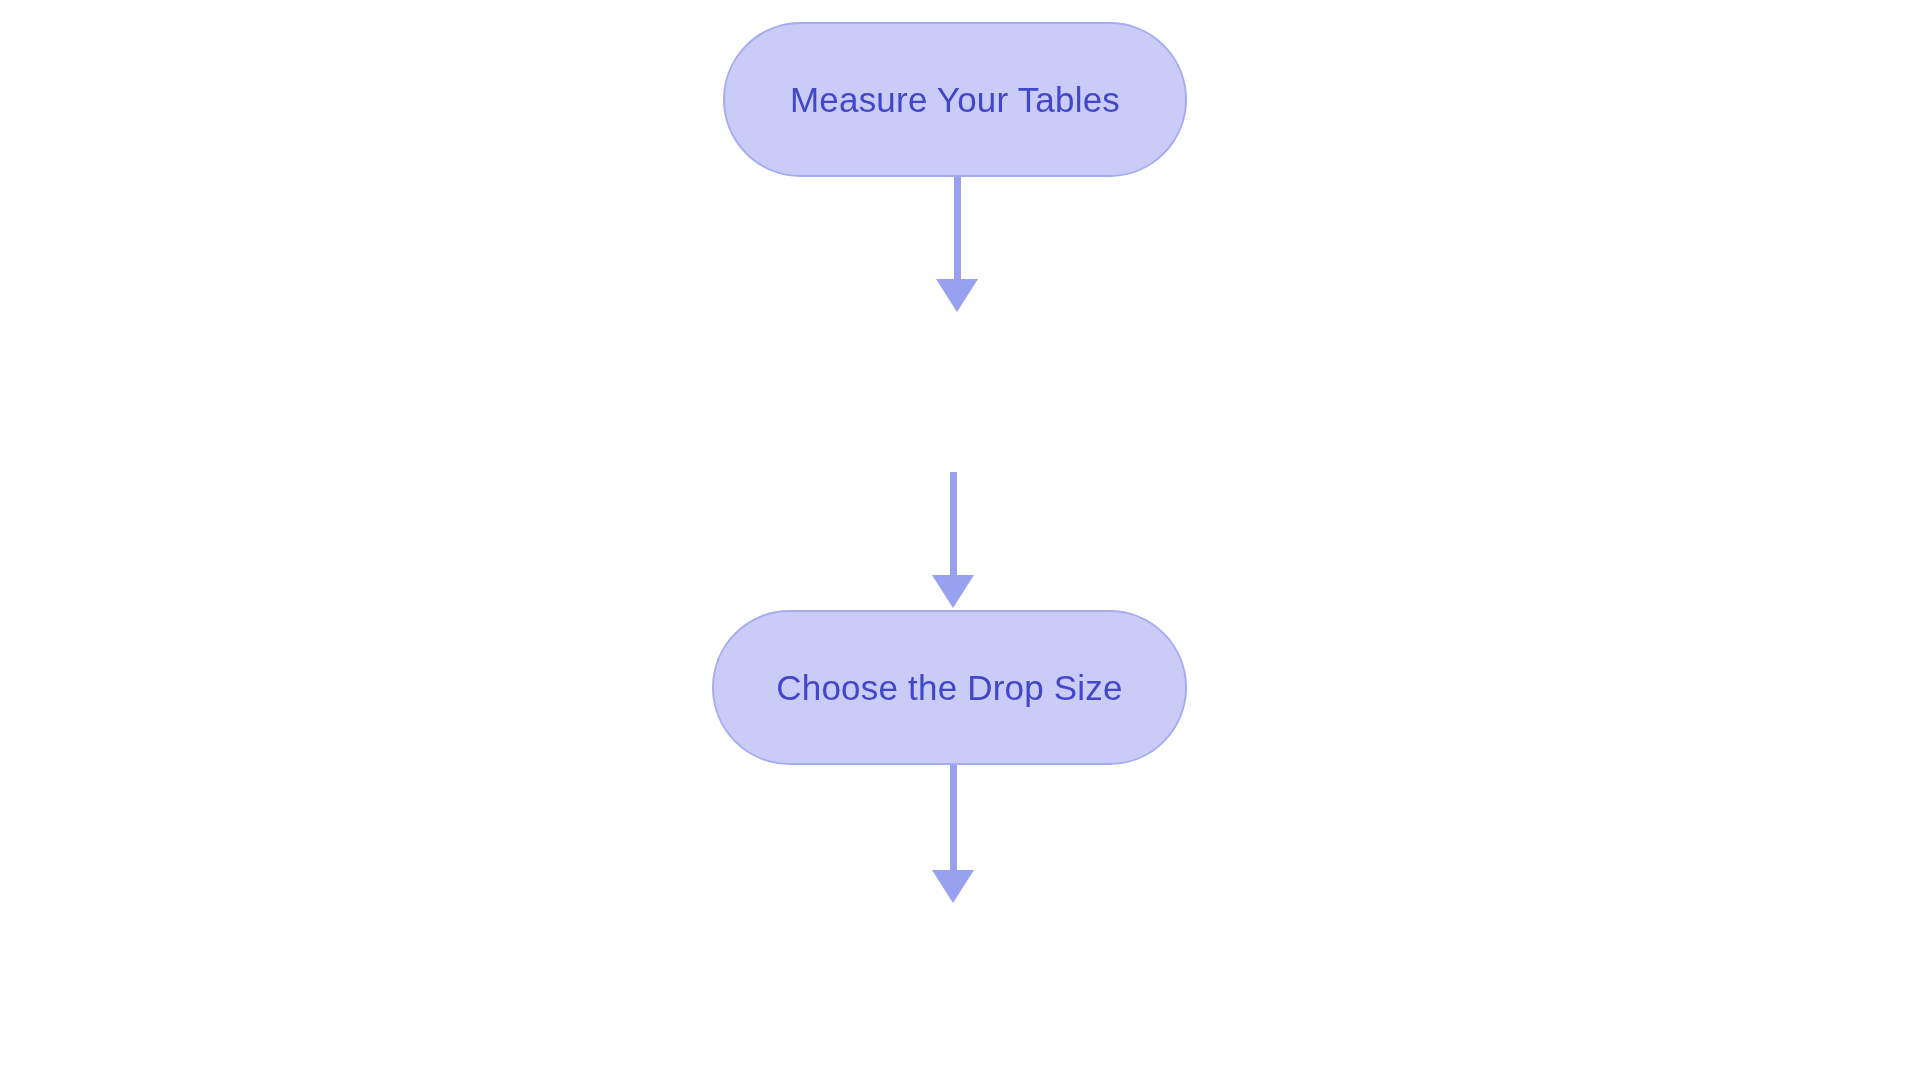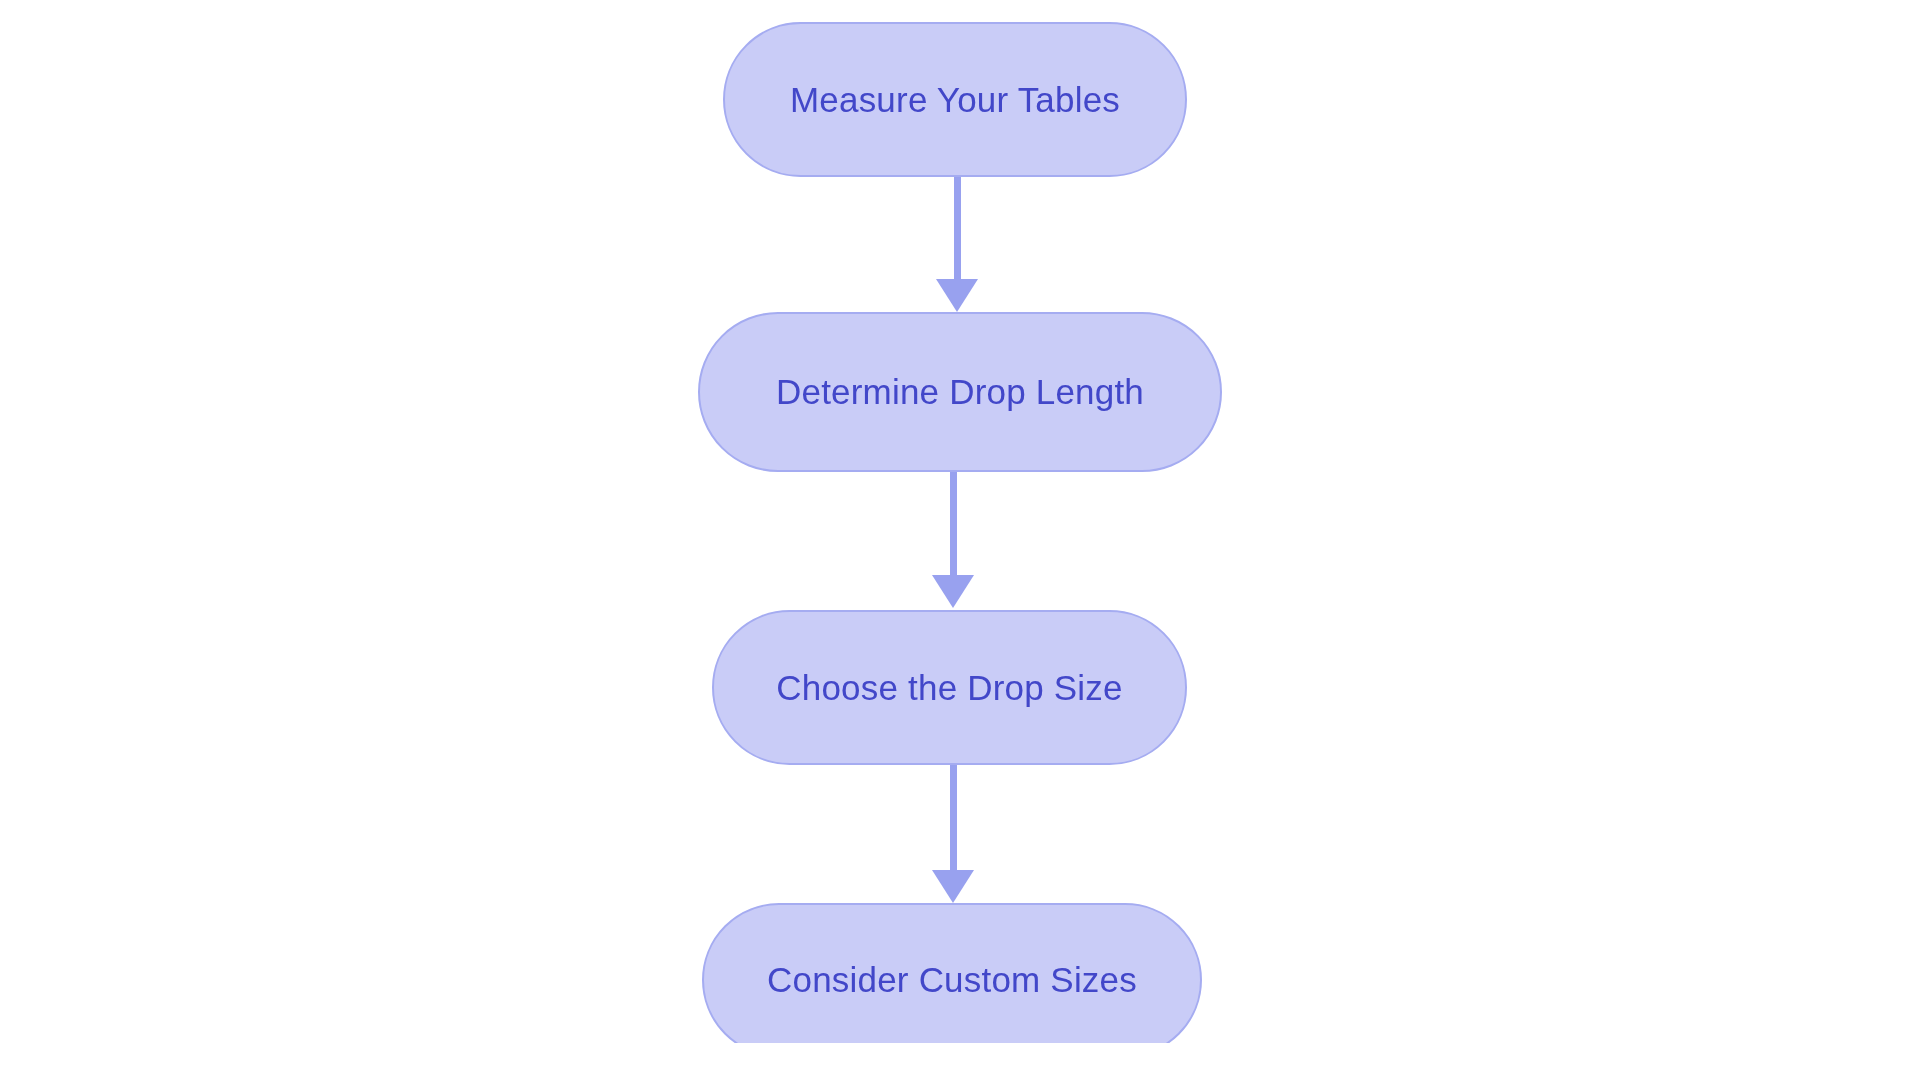--- a/index.html
+++ b/index.html
@@ -64,35 +64,29 @@
 
   <div class="flow-node n1">
     <span>Measure Your Tables</span>
   </div>
 
   <div class="flow-arrow a1">
     <div class="stem"></div>
     <div class="head"></div>
   </div>
 
-  <div class="flow-node n2">
-    <span>Determine Drop Length</span>
-  </div>
 
   <div class="flow-arrow a2">
     <div class="stem"></div>
     <div class="head"></div>
   </div>
 
   <div class="flow-node n3">
     <span>Choose the Drop Size</span>
   </div>
 
   <div class="flow-arrow a3">
     <div class="stem"></div>
     <div class="head"></div>
   </div>
 
-  <div class="flow-node n4">
-    <span>Consider Custom Sizes</span>
-  </div>
 
 </div>
 
 </body></html>

